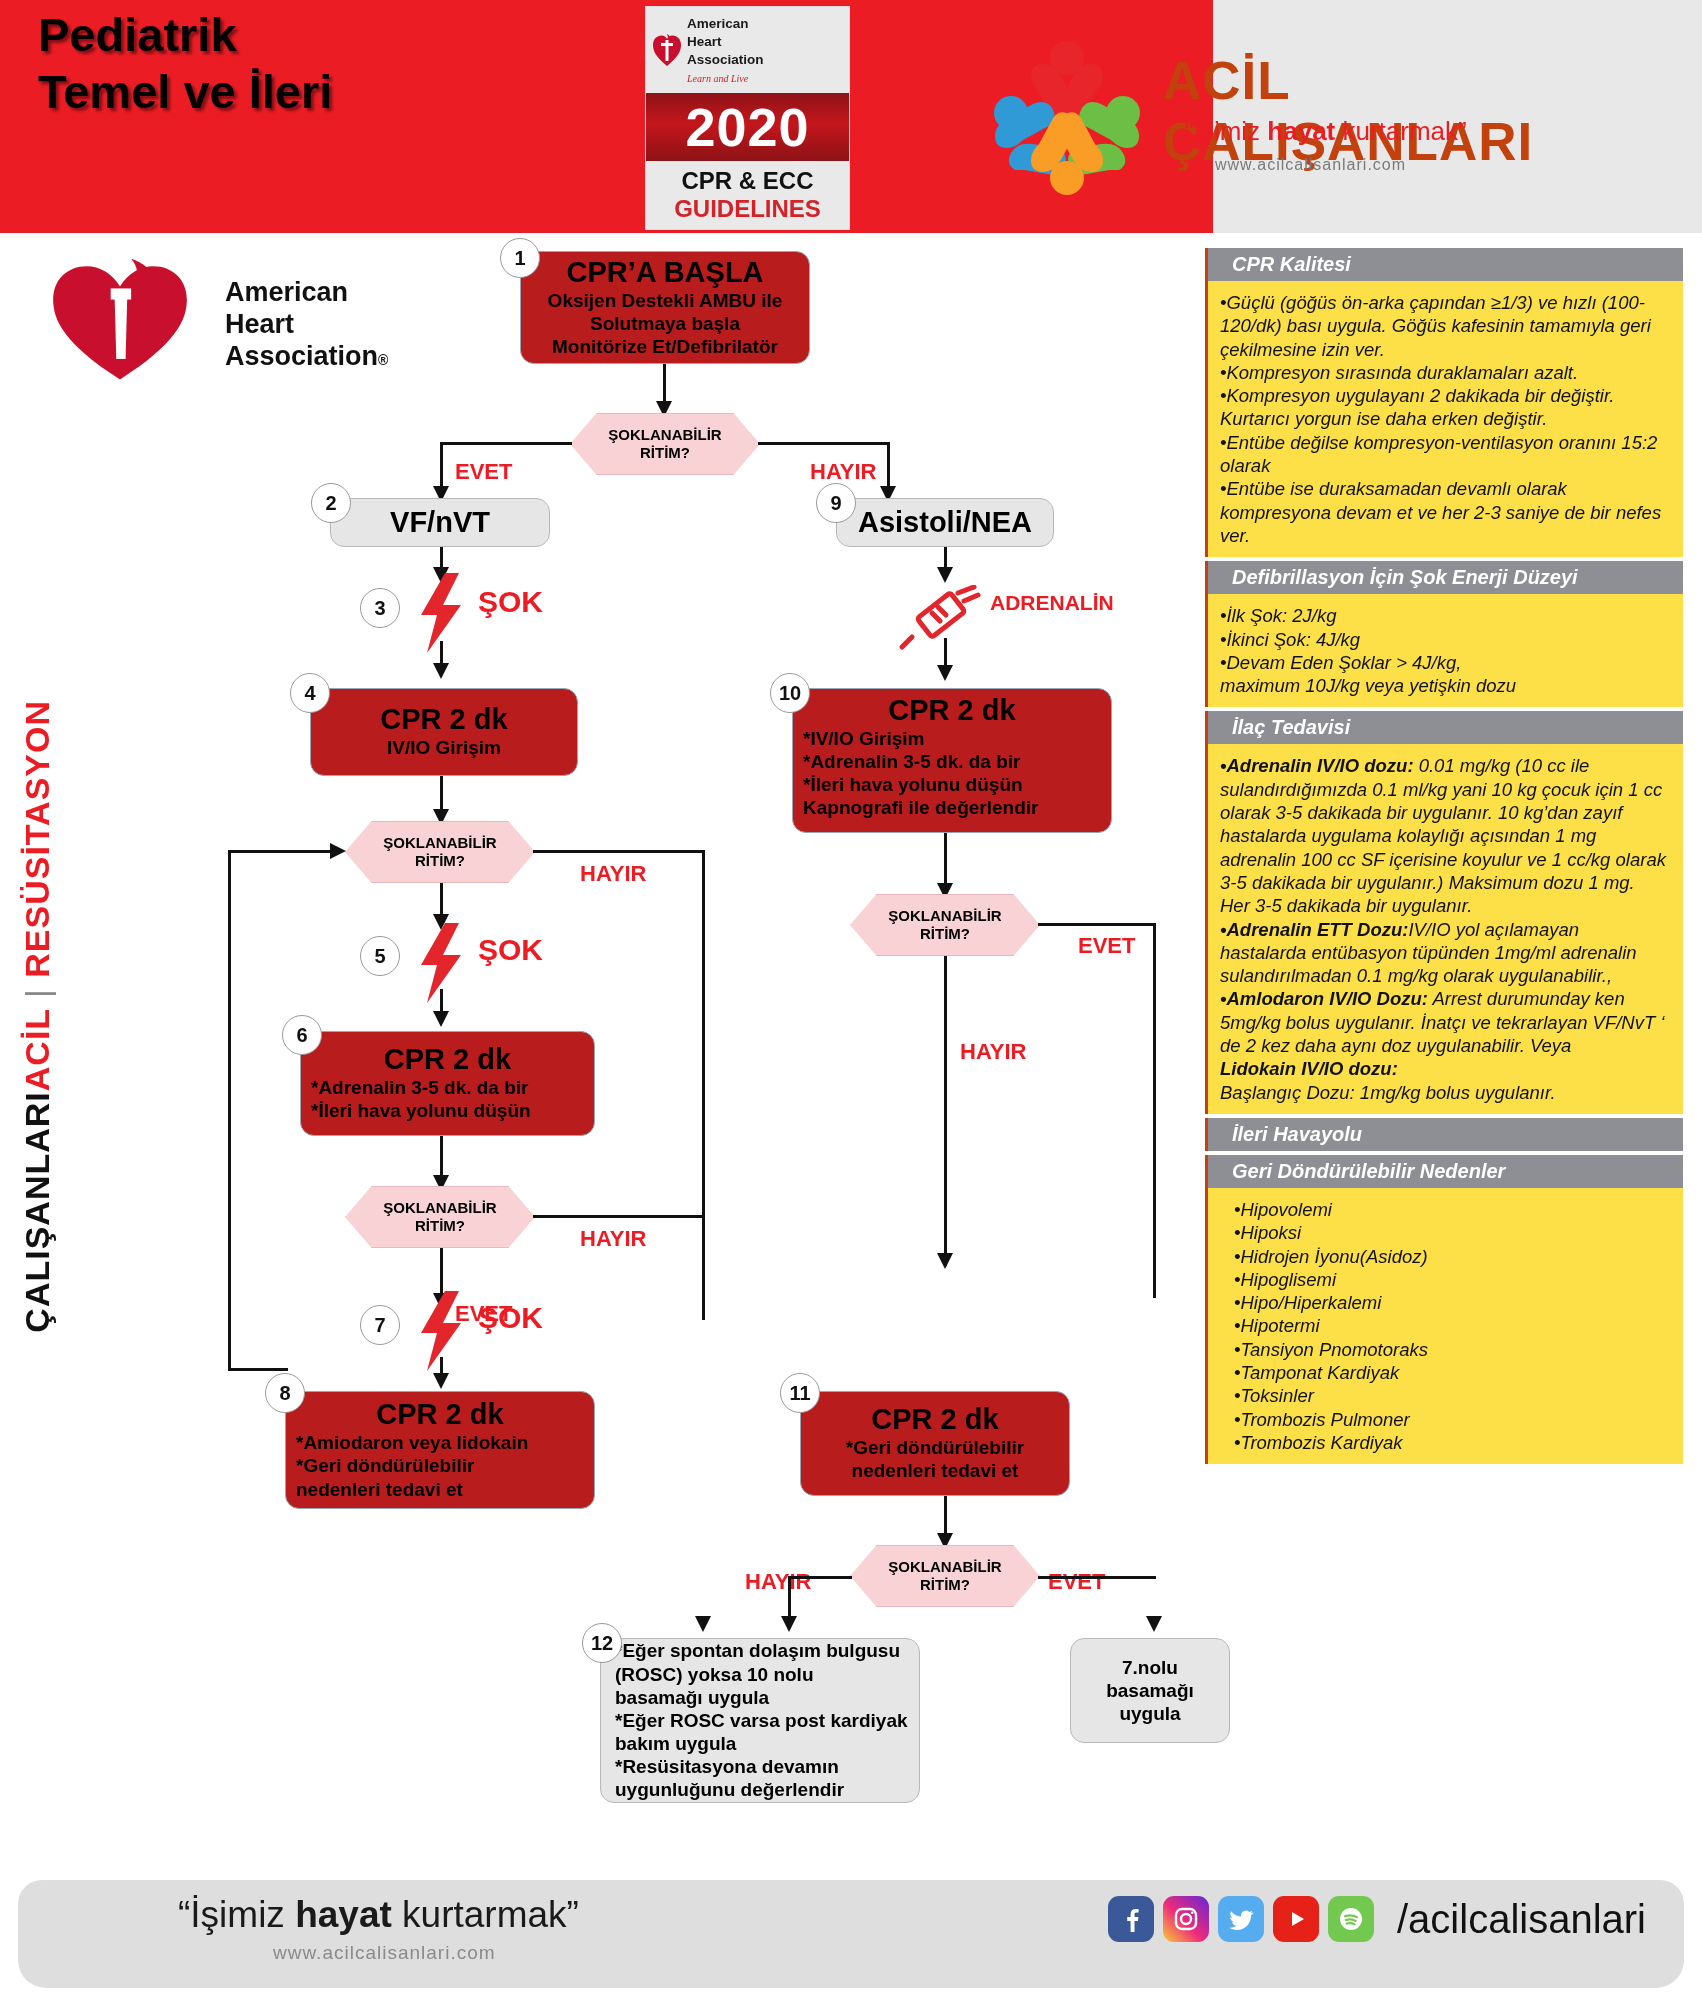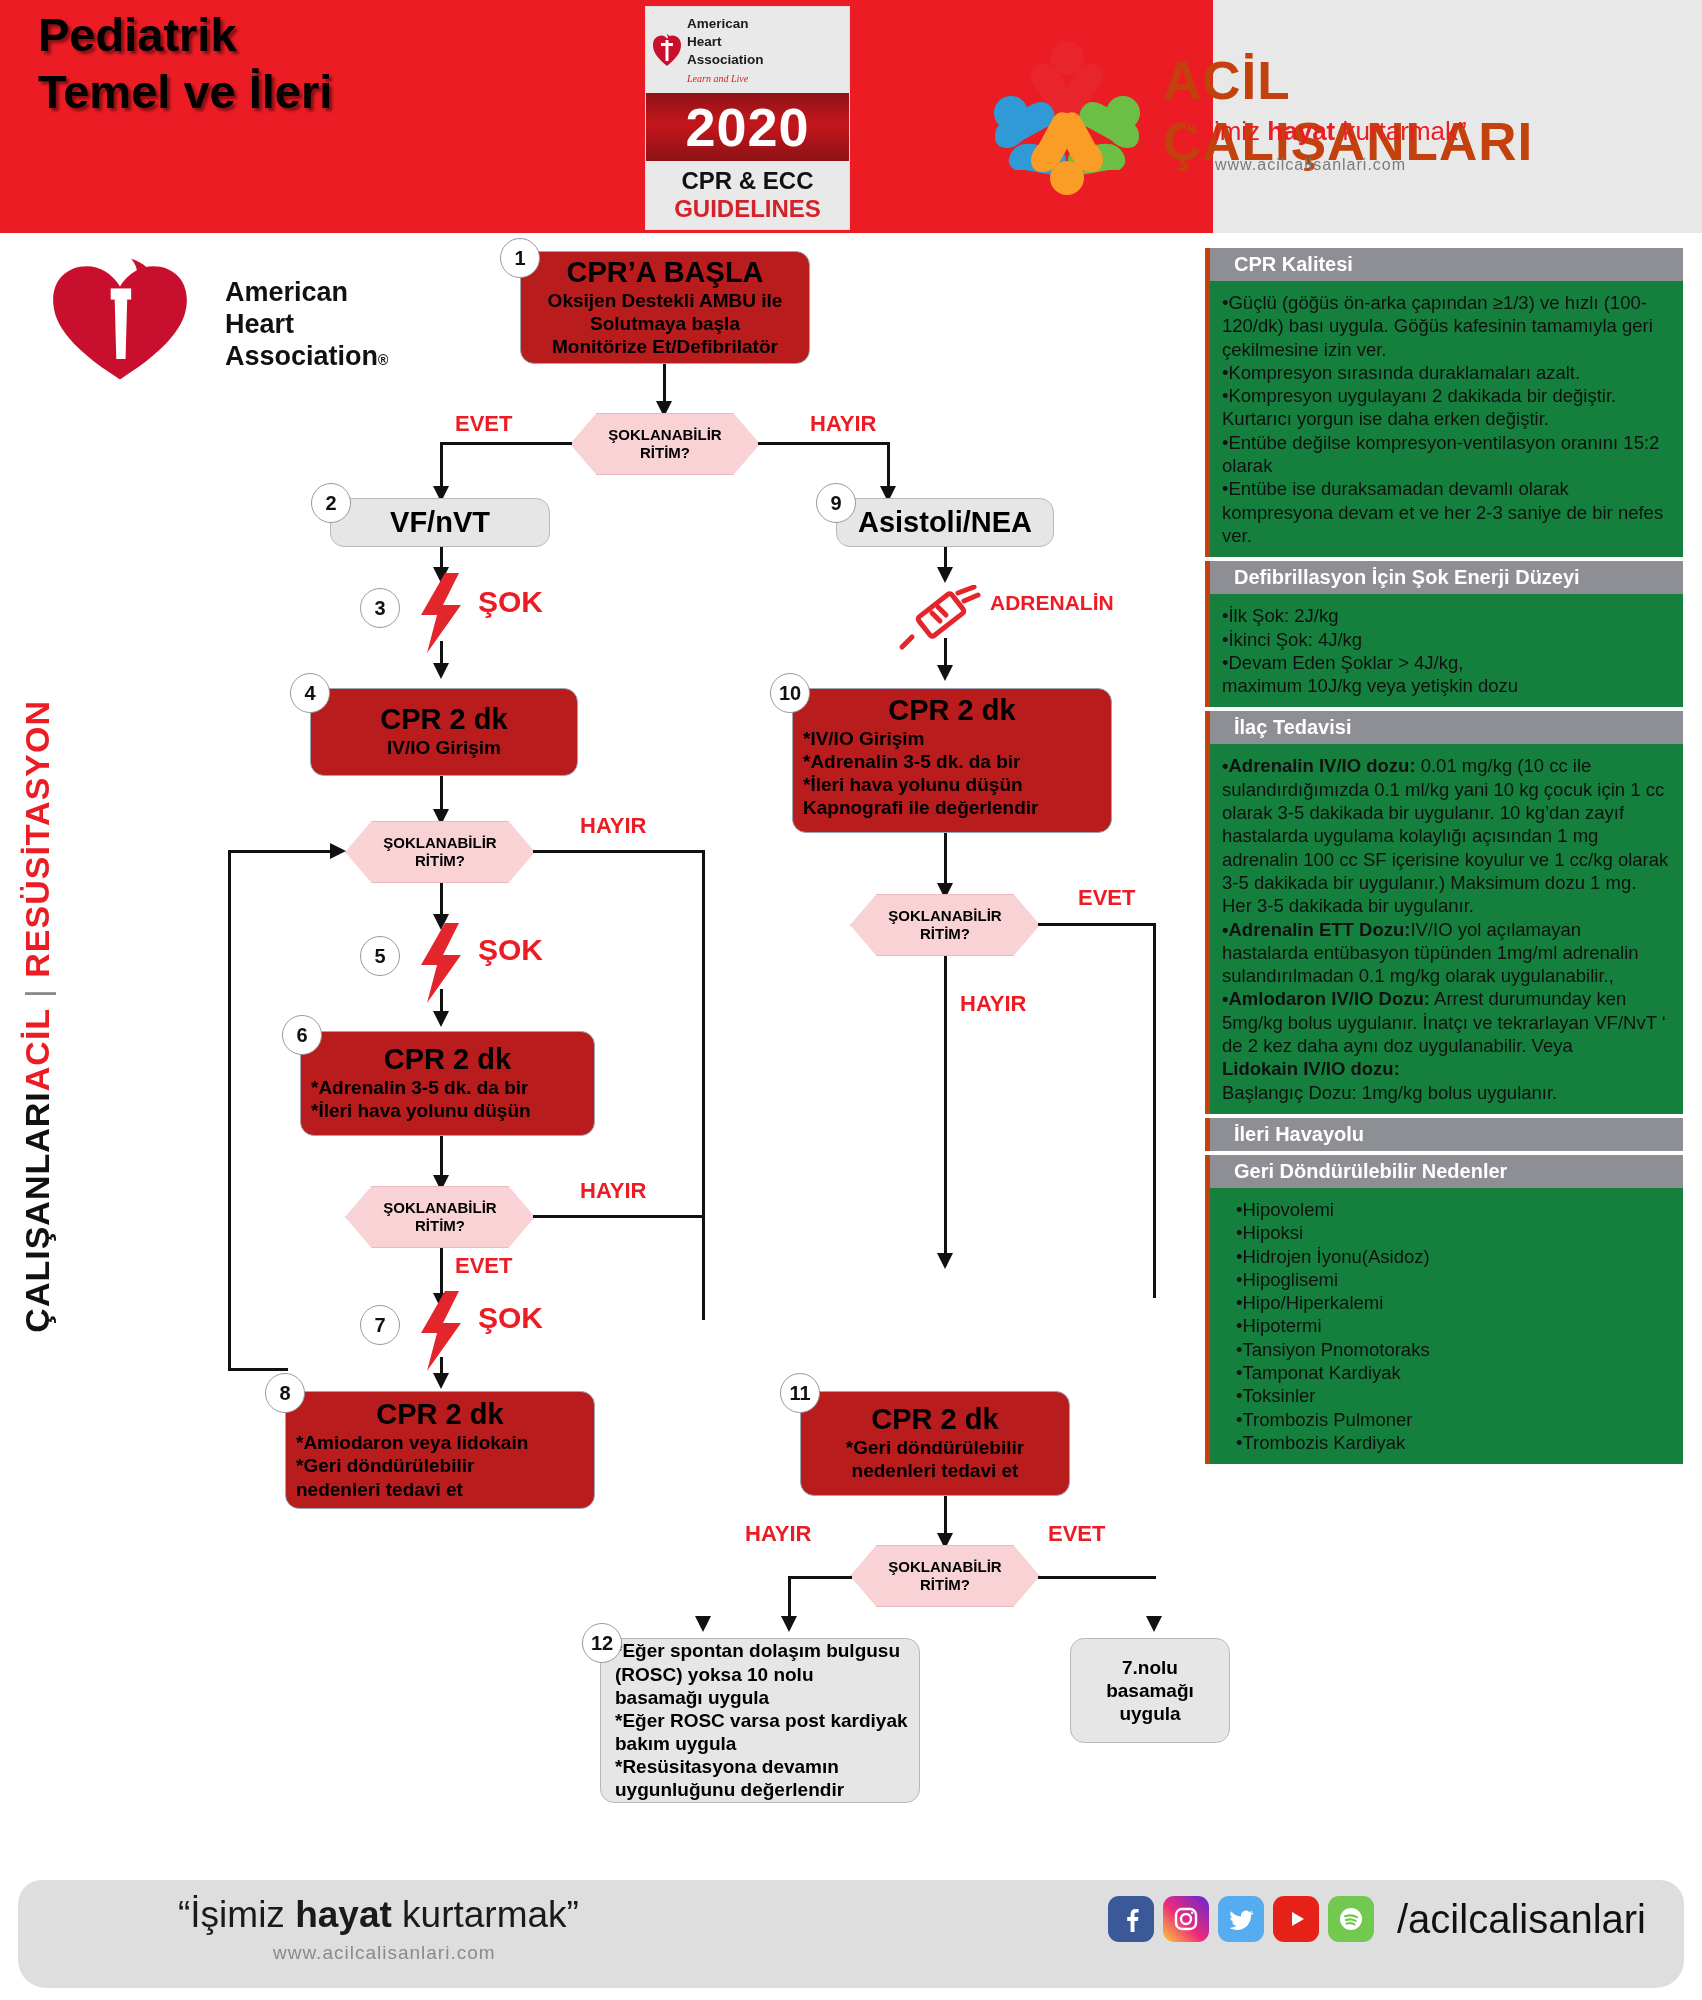--- a/index.html
+++ b/index.html
@@ -83,30 +83,30 @@
     display:flex; flex-direction:column; align-items:center; justify-content:center;
     text-align:center;
     font-size:15px; font-weight:bold; color:#000; line-height:1.2;
   }
   .stepnum{
     position:absolute; width:40px; height:40px; border-radius:50%;
     background:#fff; border:1px solid #9a9a9a;
     display:flex; align-items:center; justify-content:center;
     font-size:20px; font-weight:bold; color:#111; z-index:5;
   }
-  .yn{ position:absolute; font-size:22px; font-weight:bold; color:#ec1c24; }
+  .yn{ position:absolute; font-size:22px; font-weight:bold; color:#ec1c24;margin-top:48px; }
   .shock-label{ position:absolute; font-size:30px; font-weight:bold; color:#ec1c24;}
   .adr-label{ position:absolute; font-size:21px; font-weight:bold; color:#ec1c24;}
   .line{ position:absolute; background:#111; }
   .bolt{ position:absolute; }
   .syringe{ position:absolute; }
 
   
   .sidebar{ position:absolute; left:1205px; top:248px; width:478px; }
-  .panel{ margin-bottom:4px; background:#15803d; border-left:5px solid #c2410c;}
+  .panel{ margin-bottom:4px; background:#fde047; border-left:3px solid #c2410c;font-style:italic;}
   .panel-h{
     background:#8d8f94; color:#fff; font-size:20px; font-weight:bold;
     padding:5px 0 5px 24px;
   }
   .panel-b{ padding:10px 14px 10px 12px; font-size:18.5px; line-height:1.26; color:#111; }
   .panel-b p{ margin:0; }
   .panel-b b{ font-weight:bold; }
   .panel-b.list p{ padding-left:14px; }
 
   

